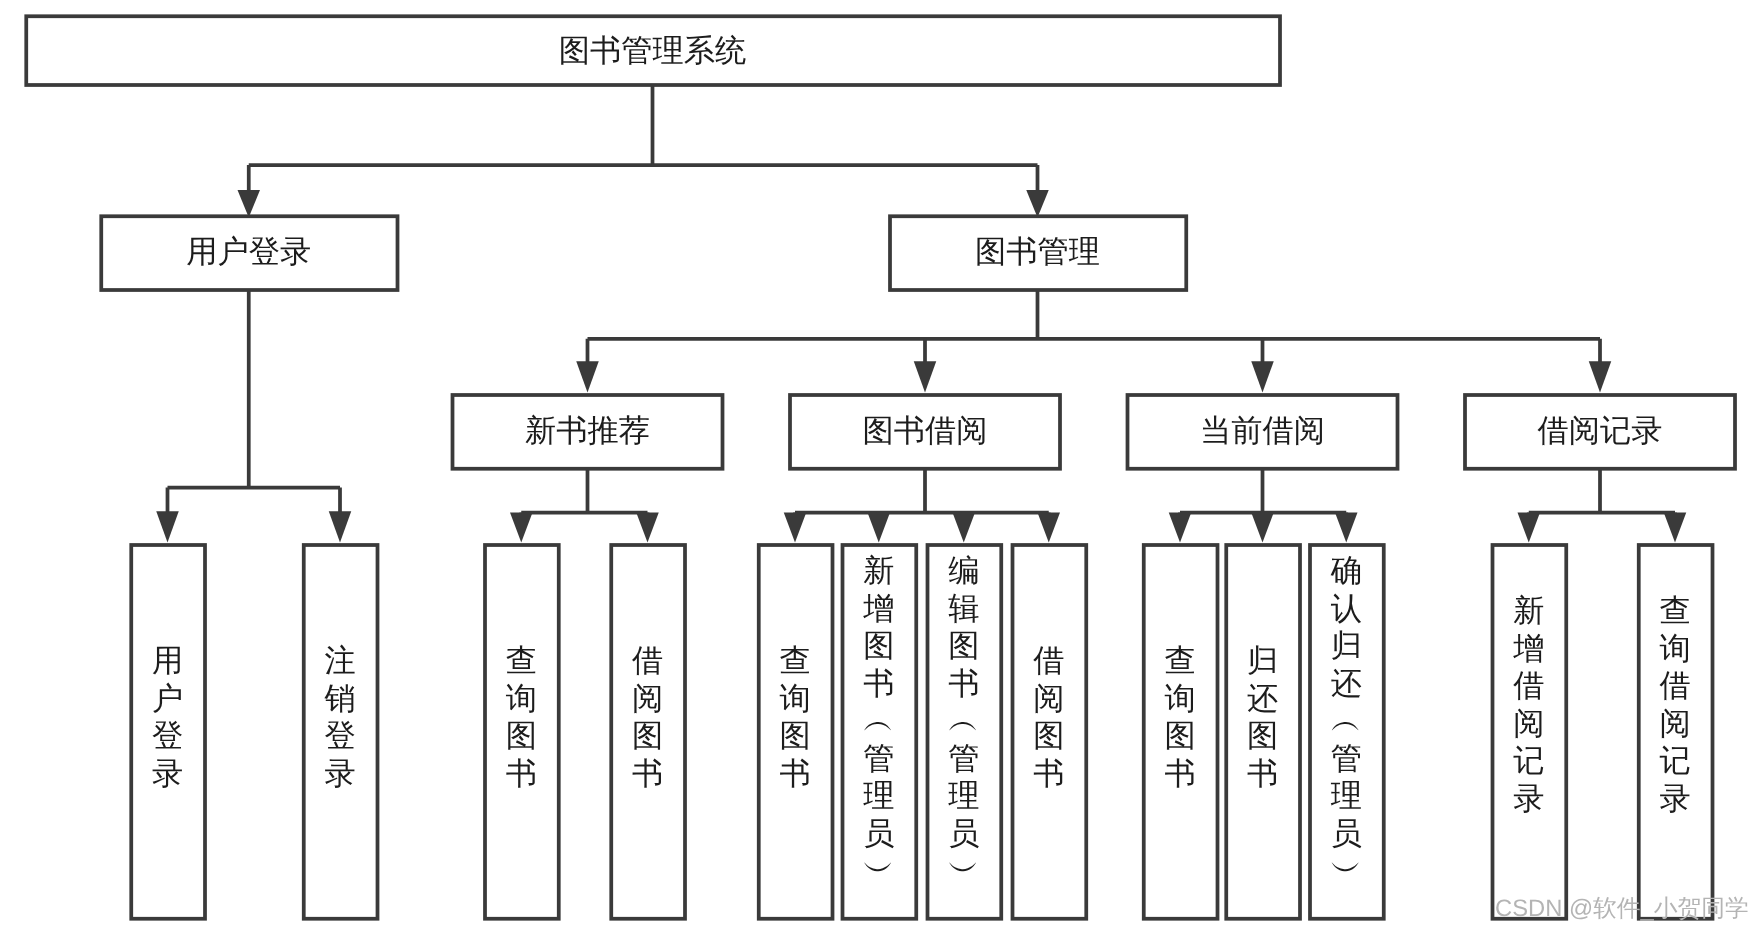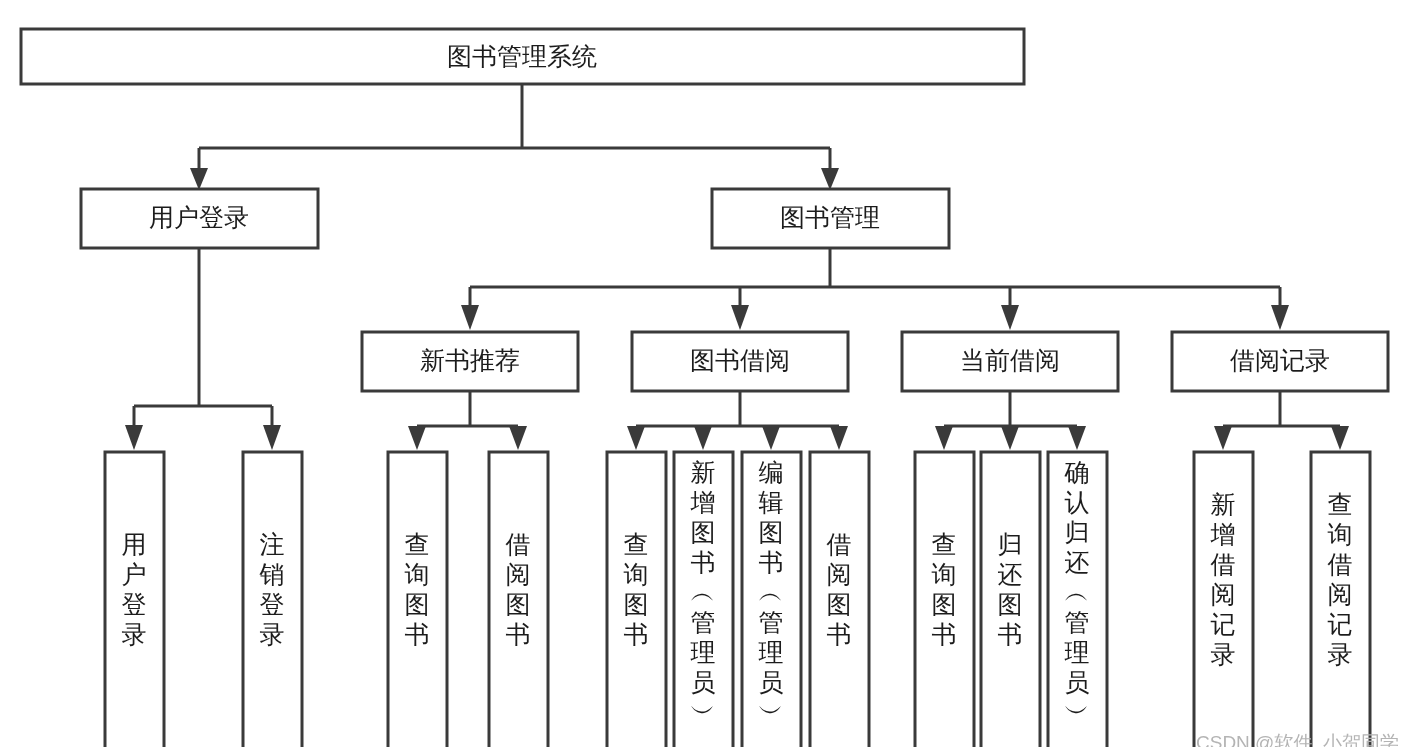--- a/index.html
+++ b/index.html
@@ -10,21 +10,21 @@
   body {
     width: 1405px;
     height: 747px;
     font-family: "Liberation Sans", "DejaVu Sans", sans-serif;
     overflow: hidden;
     position: relative;
   }
   #diagram-root {
     position: absolute;
     left: 0;
-    top: 16px;
+    top: 0;
     width: 1405px;
     height: 549px;
   }
   svg.diagram-canvas {
     display: block;
     width: 1405px;
     height: 747px;
   }
   .node-box {
     fill: #ffffff;

